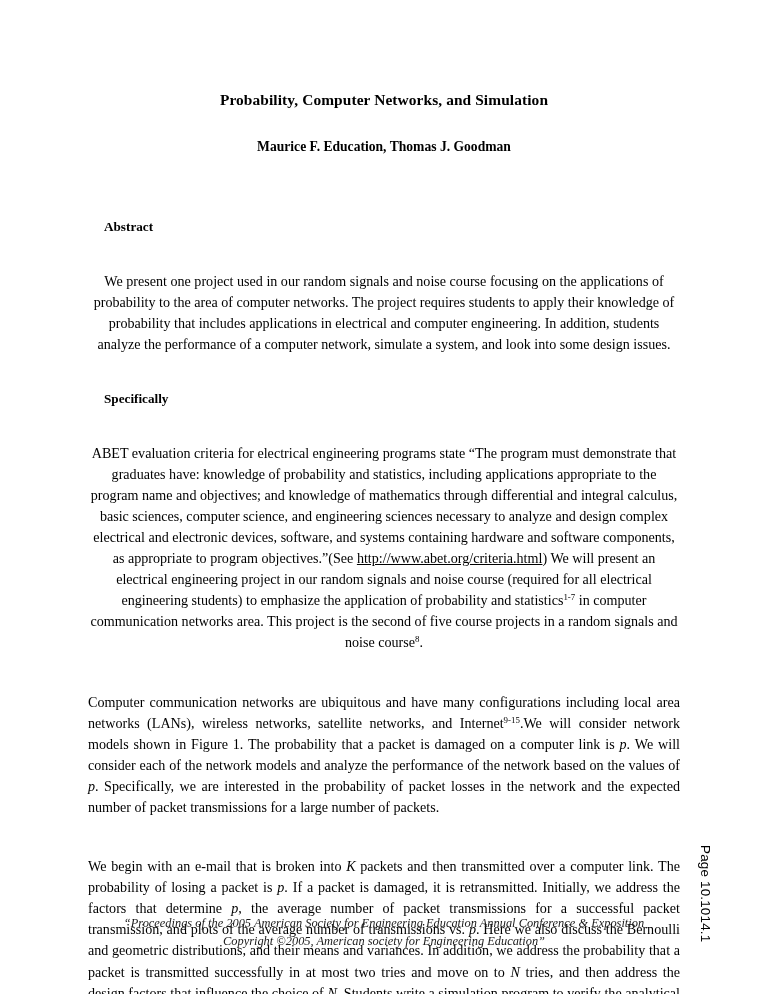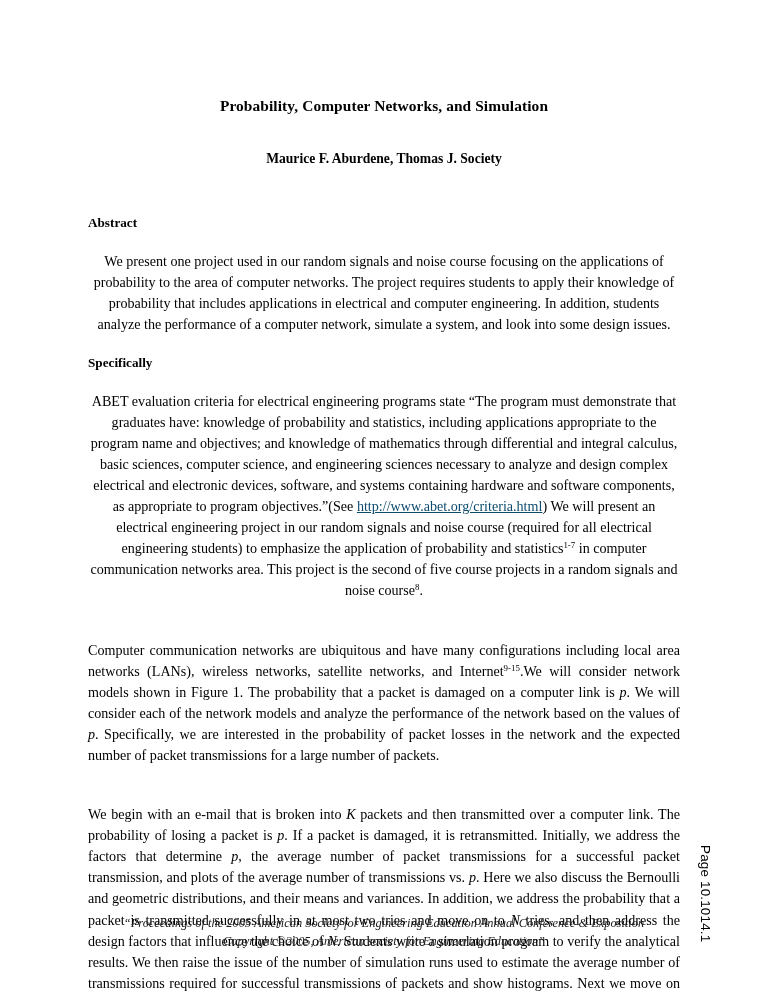--- a/index.html
+++ b/index.html
@@ -22,56 +22,56 @@
     position: absolute;
     left: 88px;
     top: 0;
     width: 592px;
   }
 
   .doc-title {
     font-size: 15.4px;
     font-weight: bold;
     text-align: center;
-    margin: 6px;
+    margin: 0;
     padding-top: 91px;
     letter-spacing: 0.1px;
   }
 
   .authors {
     text-align: center;
     font-weight: bold;
     font-size: 13.6px;
     margin: 0;
     padding-top: 29px;
     line-height: 17.2px;
   }
   .authors div { white-space: nowrap; }
 
   .section-head {
     font-size: 13.2px;
     font-weight: bold;
-    margin: 0;
+    margin: 16px;
   }
   #abstract-head { padding-top: 48px; }
   #intro-head { padding-top: 19px; }
 
   .para {
     font-size: 14.1px;
     line-height: 21.1px;
     margin: 0;
     text-align: center;
   }
   .para.justify { text-align: justify; text-justify: inter-word; margin-top: 19px; }
 
   .gap-abs { height: 20px; }
   .gap-p   { height: 19px; }
 
   a.extlink {
-    color: #0c4a6e;
+    color: #000000;
     text-decoration: underline;
   }
   .var { font-style: italic; }
   sup { font-size: 0.63em; line-height: 0; vertical-align: 0.52em; }
 
   #footer {
     position: absolute;
     left: 88px;
     top: 914px;
     width: 592px;
@@ -98,21 +98,21 @@
 </head>
 <body>
 
 <div id="page">
 
   <div id="content">
 
     <h1 class="doc-title">Probability, Computer Networks, and Simulation</h1>
 
     <div class="authors">
-      <div><span>Maurice F. Aburdene, Thomas J. Society</span></div>
+      <div><span>Maurice F. Education, Thomas J. Goodman</span></div>
     </div>
 
     <div class="section-head" id="abstract-head">Abstract</div>
 
     <div class="gap-abs"></div>
 
     <p class="para">We present one project used in our random signals and noise course focusing on the applications of probability to the area of computer networks. The project requires students to apply their knowledge of probability that includes applications in electrical and computer engineering. In addition, students analyze the performance of a computer network, simulate a system, and look into some design issues.</p>
 
     <div class="section-head" id="intro-head">Specifically</div>
 

